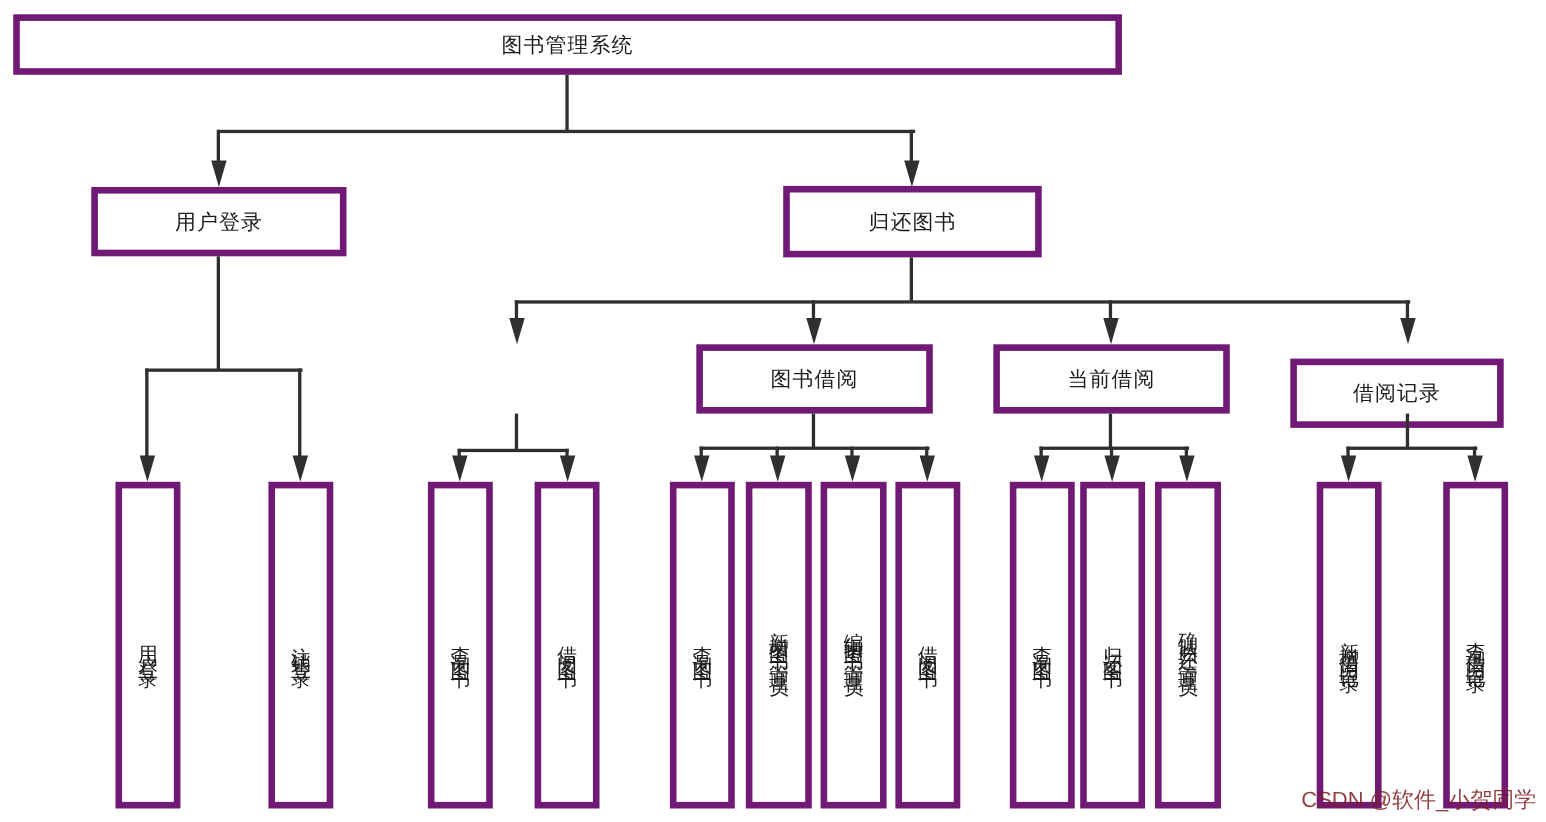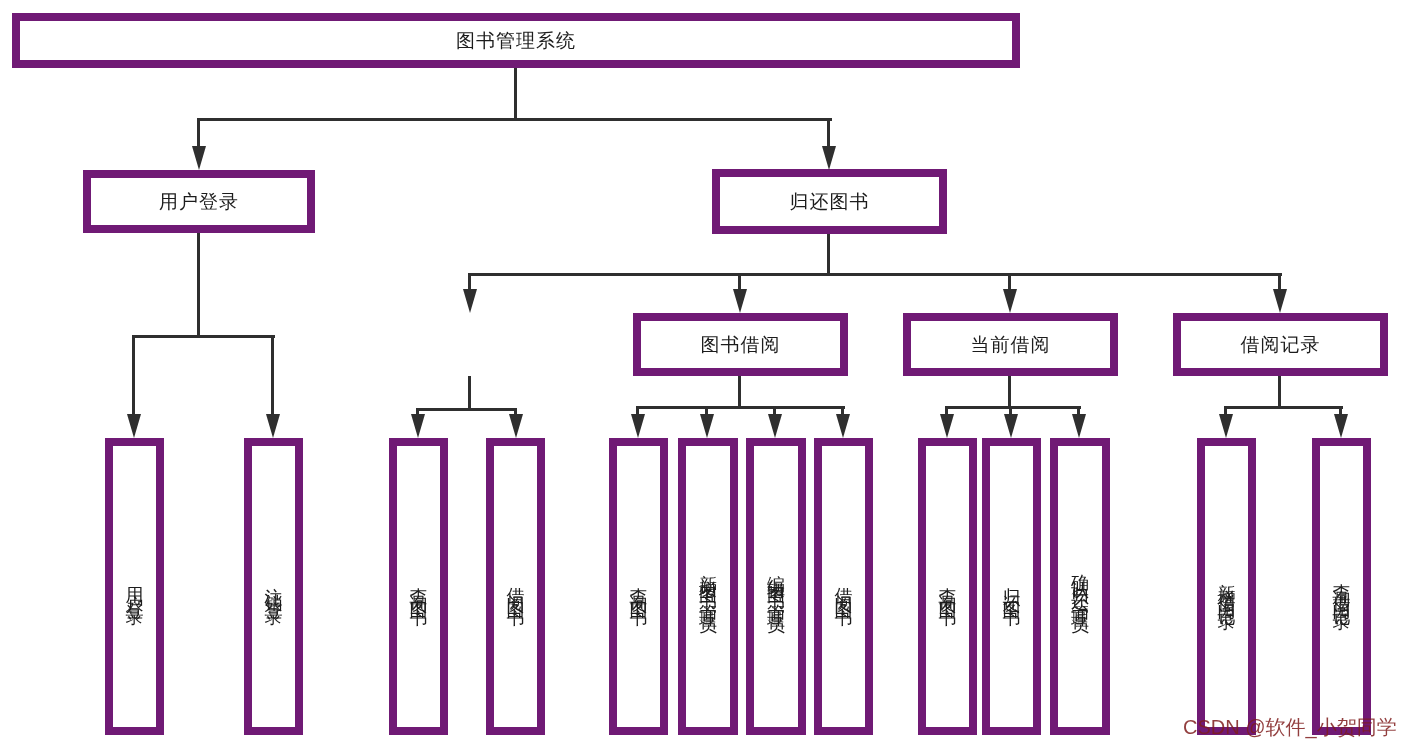--- a/index.html
+++ b/index.html
@@ -1,21 +1,21 @@
 <!DOCTYPE html>
 <html><head>
 <meta charset="utf-8">
 <style>
   html,body{margin:0;padding:0;background:#ffffff;}
   #stage{
     position:relative;width:1405px;height:747px;background:#ffffff;
     font-family:"Liberation Sans",sans-serif;overflow:hidden;
   }
   .box{
-    position:absolute;box-sizing:border-box;border:8px solid #701a75;background:#ffffff;
+    position:absolute;box-sizing:border-box;border:6px solid #701a75;background:#ffffff;
     display:flex;align-items:center;justify-content:center;
     font-size:19px;color:#1c1c1c;letter-spacing:1px;
   }
   .vbox{
     writing-mode:vertical-rl;text-orientation:mixed;
     font-size:18px;letter-spacing:7px;line-height:1;
   }
   .vbox.tight{letter-spacing:6px;}
   .line{position:absolute;background:#2f2f2f;}
   .arrow{
@@ -47,21 +47,21 @@
 
 
   <div class="box" style="left:903px;top:313px;width:215px;height:63px;">
     <span>当前借阅</span>
   </div>
 
   <div class="box" style="left:633px;top:313px;width:215px;height:63px;">
     <span>图书借阅</span>
   </div>
 
-  <div class="box" style="left:1173px;top:313px;width:215px;height:63px;font-family:Liberation Serif, serif;">
+  <div class="box" style="left:1173px;top:326px;width:194px;height:63px;font-family:Liberation Serif, serif;">
     <span>借阅记录</span>
   </div>
 
   <div class="box vbox" style="left:105px;top:438px;width:59px;height:297px;">
     <span>用户登录</span>
   </div>
   <div class="box vbox" style="left:244px;top:438px;width:59px;height:297px;">
     <span>注销登录</span>
   </div>
 

